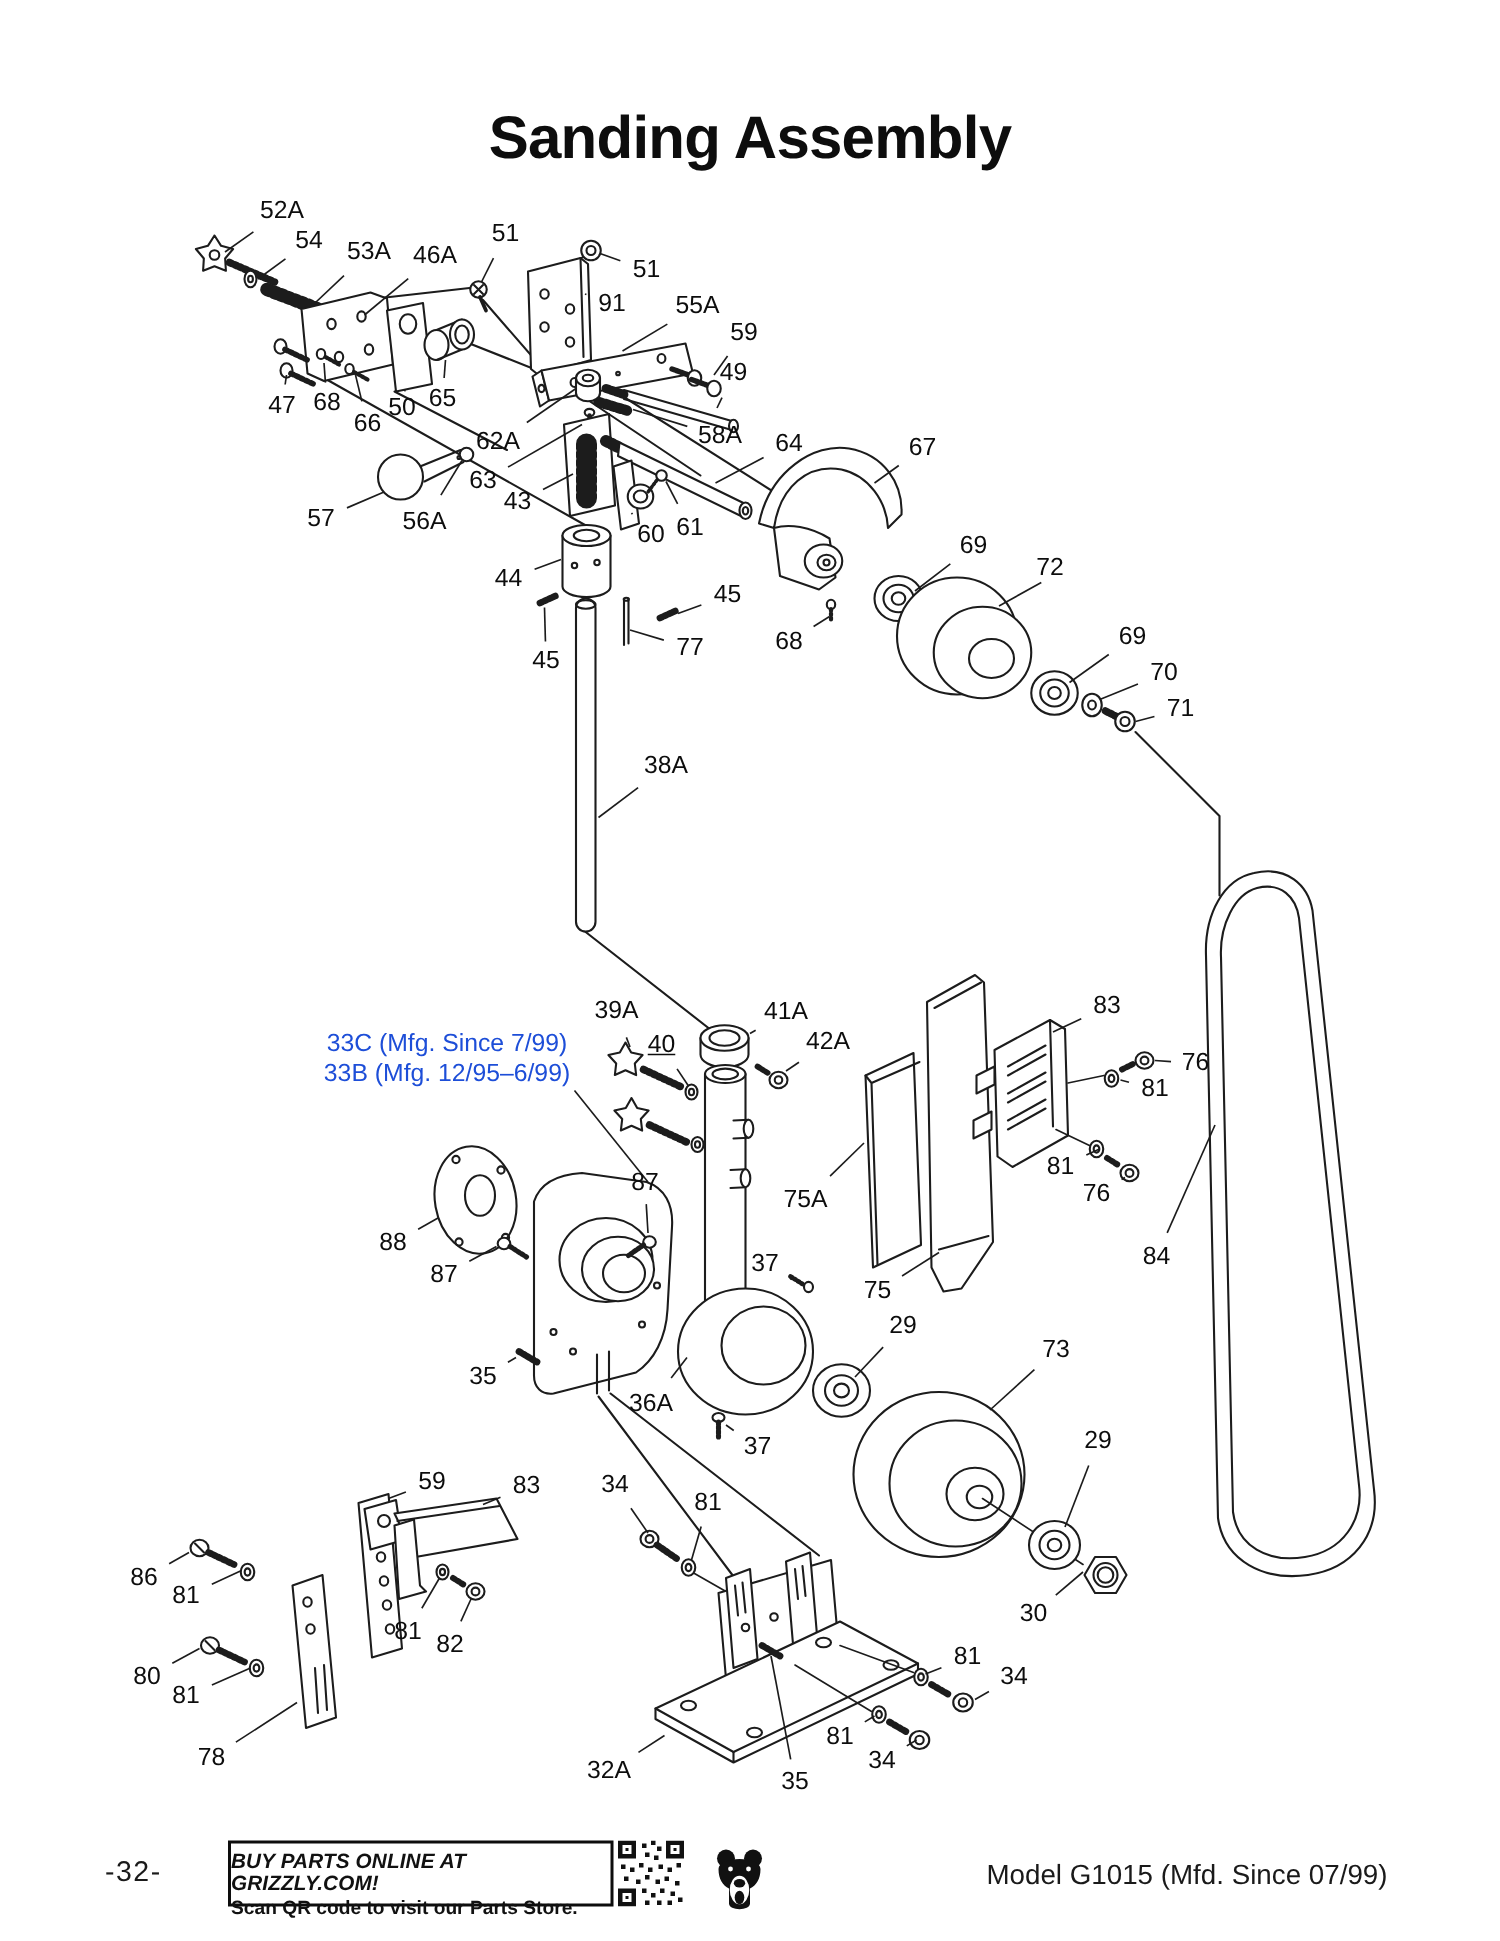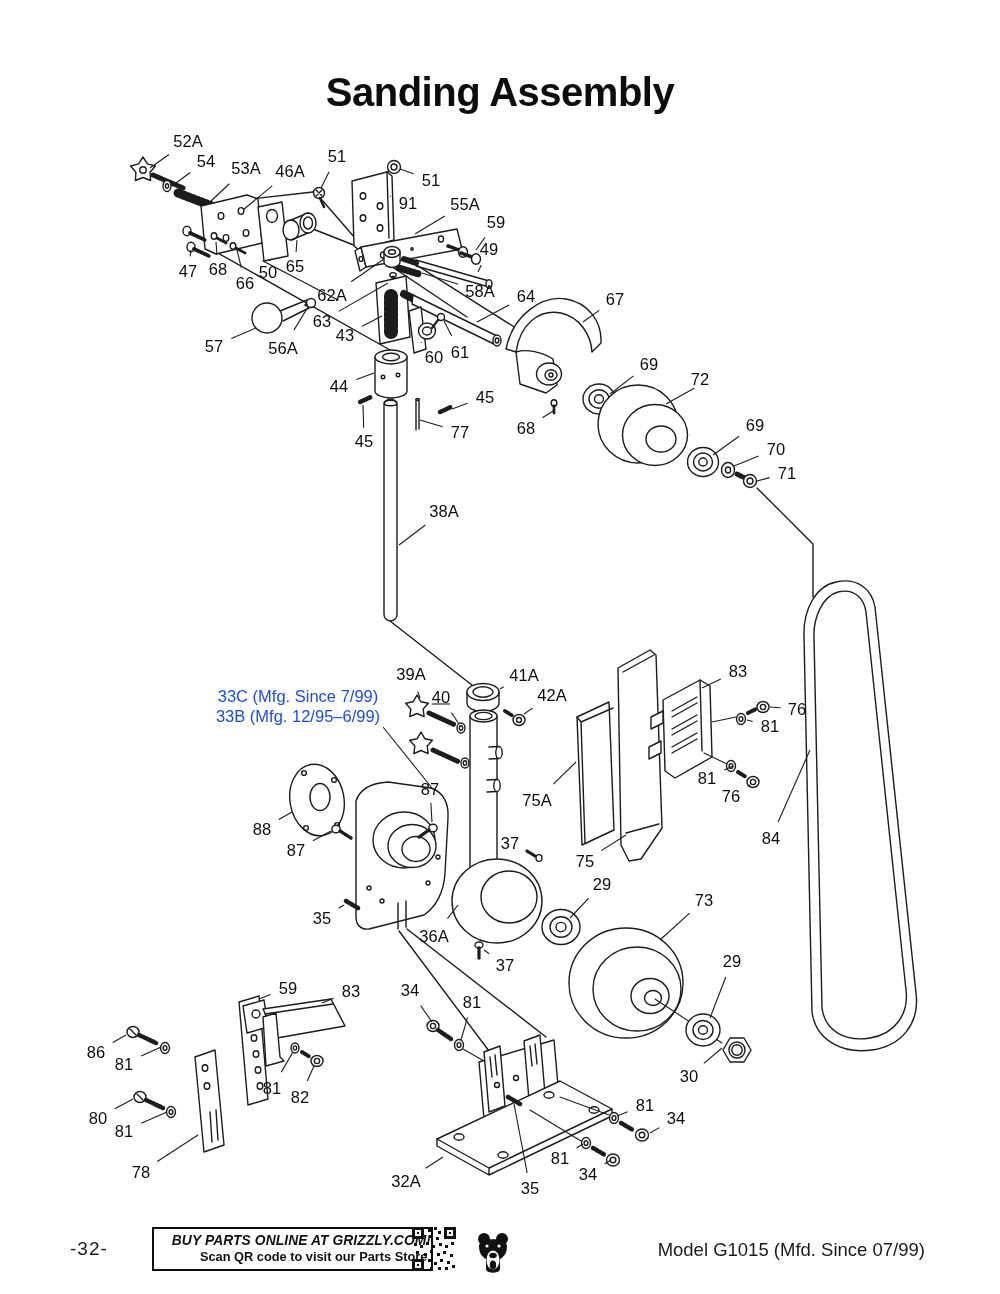--- a/index.html
+++ b/index.html
@@ -4,21 +4,21 @@
 <style>
   html,body{margin:0;padding:0;background:#fff}
   body{width:1000px;height:1294px;position:relative;font-family:"Liberation Sans",sans-serif;color:#111;overflow:hidden}
   #page-title{position:absolute;left:0;top:70px;width:1000px;text-align:center;font-size:40px;font-weight:bold;letter-spacing:-0.5px;margin:0;color:#0d0d0d}
   #artwork,#leaders{position:absolute;left:0;top:0}
   .w{fill:#fff}
   #leaders line{stroke:#1c1c1c;stroke-width:1.1}
   .lbl{position:absolute;transform:translate(-50%,-50%);font-size:16.5px;white-space:nowrap;color:#0d0d0d}
   .note33{position:absolute;transform:translate(-50%,-50%);font-size:16.5px;line-height:19.5px;text-align:center;white-space:nowrap;color:#1d4ed8}
   .pagenum{position:absolute;left:70px;top:1238px;font-size:19px;letter-spacing:1px;color:#1a1a1a}
-  .banner{position:absolute;left:152px;top:1227px;width:281px;height:44px;border:2.5px solid #0d0d0d;box-sizing:border-box;text-align:right;padding-top:4px}
+  .banner{position:absolute;left:152px;top:1227px;width:257px;height:44px;border:2.5px solid #0d0d0d;box-sizing:border-box;text-align:left;padding-top:4px}
   .banner .l1{font-size:13.8px;font-weight:bold;font-style:italic;letter-spacing:0.1px}
   .banner .l2{font-size:12.8px;font-weight:bold;margin-top:1px}
   .qr{position:absolute;left:412px;top:1227px;width:44px;height:44px}
   .bear{position:absolute;left:476px;top:1231px;width:34px;height:45px}
   .model{position:absolute;right:75px;top:1239px;font-size:18.5px;color:#1a1a1a}
 </style>
 </head>
 <body>
 
 <h1 id="page-title">Sanding Assembly</h1>

